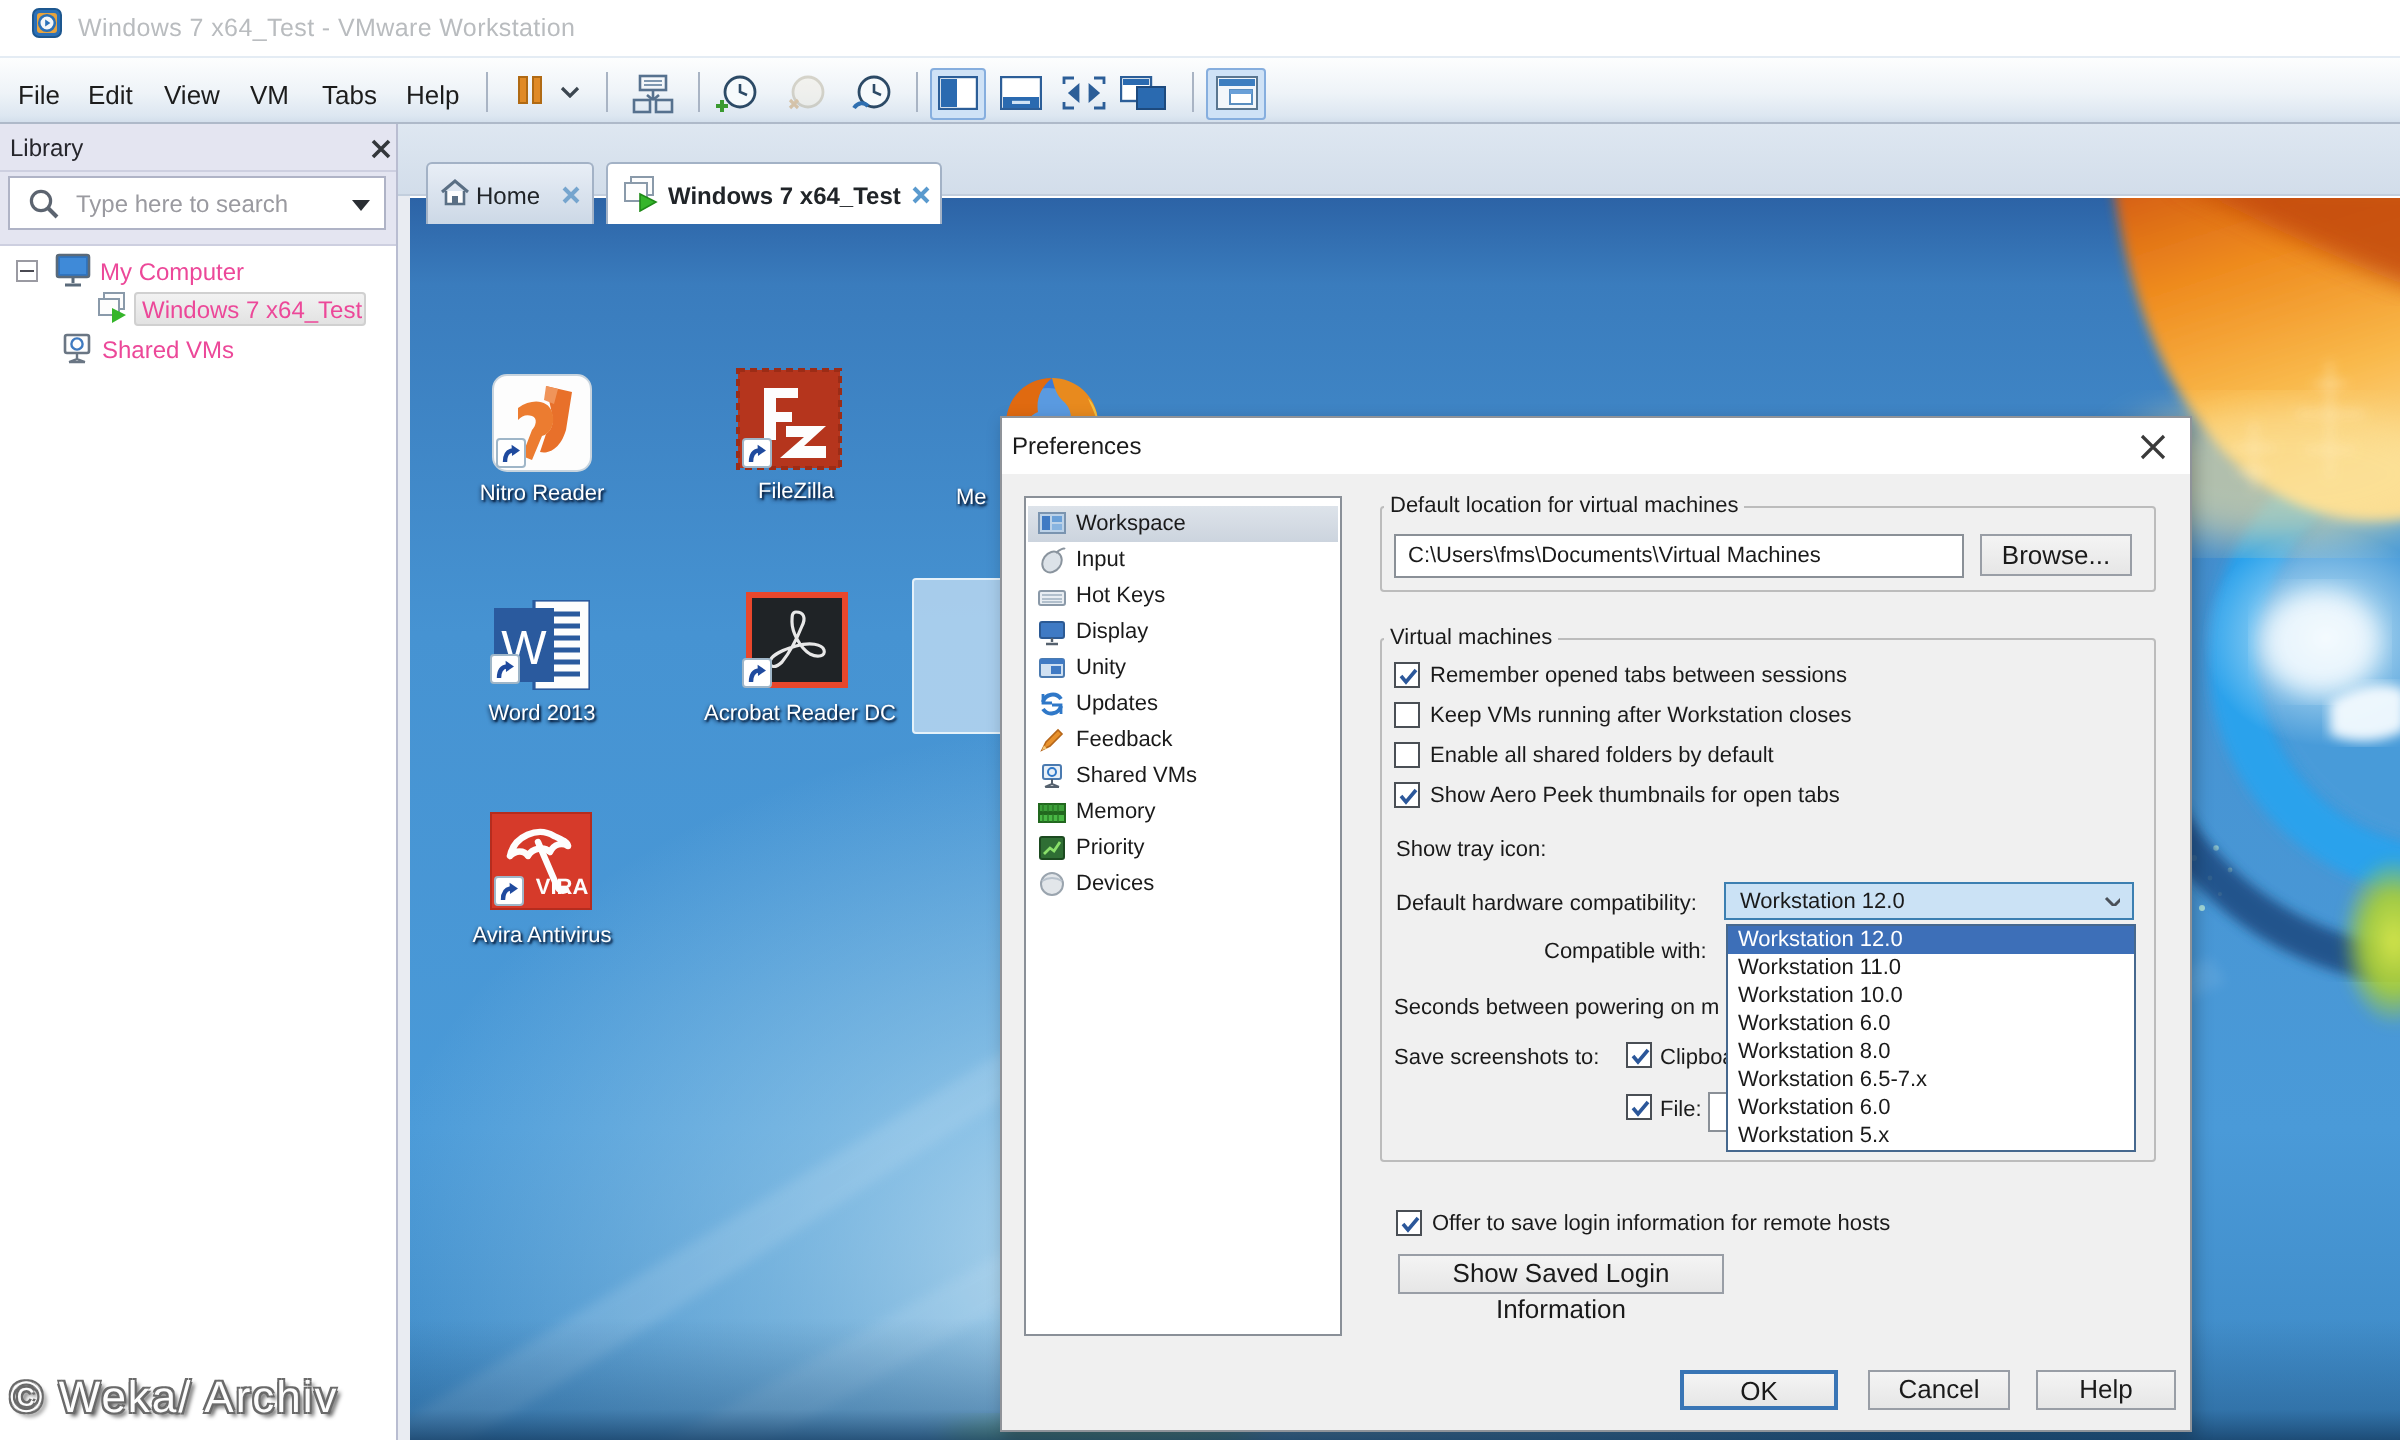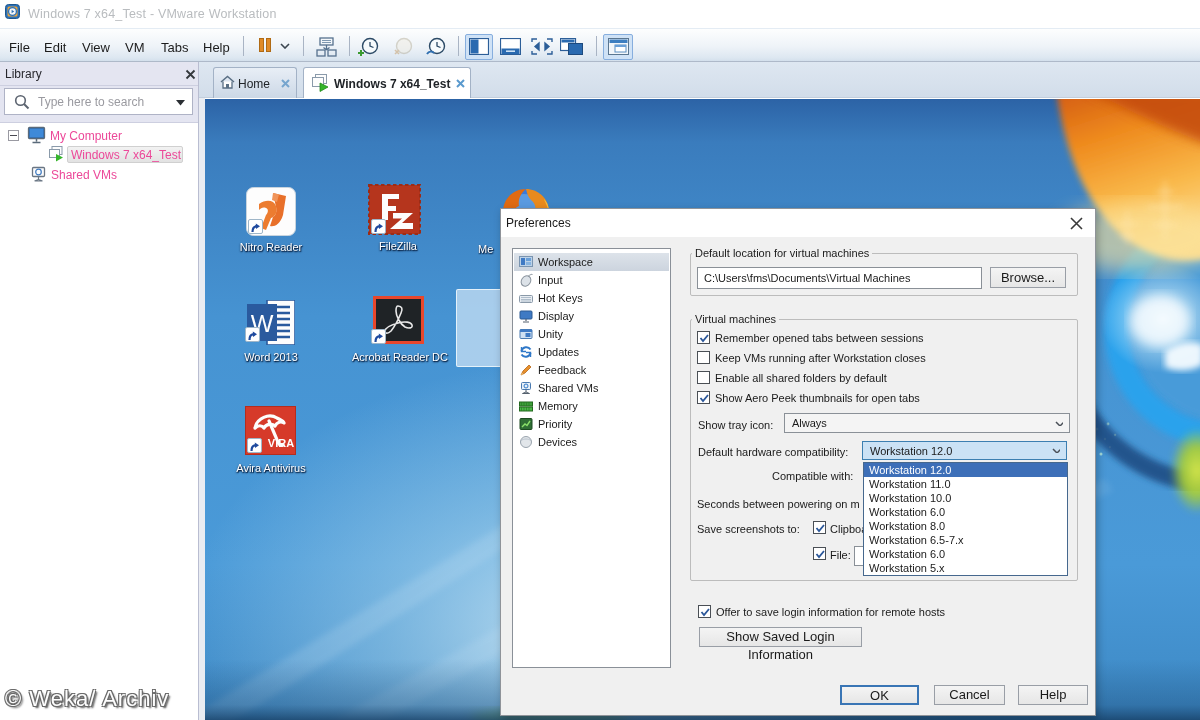--- a/index.html
+++ b/index.html
@@ -1,30 +1,30 @@
 <!DOCTYPE html>
 <html><head>
 <meta charset="utf-8">
 <style>
 * { margin:0; padding:0; box-sizing:border-box; }
 html,body { width:1200px; height:720px; overflow:hidden; font-family:"Liberation Sans", sans-serif; }
 .abs { position:absolute; }
 #stage { position:relative; width:1200px; height:720px; background:#fff; }
 
-#titlebar { left:0; top:0; width:1189px; height:28px; background:#fff; }
+#titlebar { left:11px; top:0; width:1189px; height:28px; background:#fff; }
 #titletext { left:28px; top:7px; font-size:12.5px; color:#b9bcbf; letter-spacing:0.2px; }
 
 #menubar { left:0; top:28px; width:1200px; height:34px;
   background:linear-gradient(#fdfefe, #eef3f8 55%, #dde7f1 90%, #d3dfec);
   border-top:1px solid #e4ecf4; border-bottom:1px solid #aeb9c9; }
 .menuitem { top:11px; font-size:13px; color:#1c1c1c; }
 .tsep { top:7px; width:1px; height:20px; background:#a9b4c4; }
 
 #tabbar { left:199px; top:62px; width:1001px; height:36px; background:linear-gradient(#dee7f1,#d2ddea); border-bottom:1px solid #c2cedd;}
-.tab { top:5px; height:31px; border:1px solid #a3b2c6; border-bottom:none; border-radius:3px 3px 0 0;text-align:center; }
+.tab { top:19px; height:31px; border:1px solid #a3b2c6; border-bottom:none; border-radius:3px 3px 0 0;text-align:center; }
 #tabhome { left:14px; width:84px; background:linear-gradient(#e8eef6,#ccd8e6); }
 #tabactive { left:104px; width:168px; background:#fff; }
 .tabtext { font-size:12px; color:#202428; }
 
 #leftpanel { left:0; top:62px; width:199px; height:658px; background:#fff; border-right:1px solid #b9bdd1;}
 #libhdr { left:0; top:0; width:198px; height:24px; background:#e4e5f1; border-bottom:1px solid #cdcfe0;}
 #searchwrap { left:0; top:24px; width:198px; height:36px; background:#e4e5f1; }
 #searchbox { left:4px; top:2px; width:189px; height:27px; background:#fff; border:1px solid #afb3c6; }
 #treebox { left:0px; top:60px; width:198px; height:598px; background:#fff; border-top:1px solid #cdcfe0; }
 .treetext { font-size:12px; color:#ec4899; }
@@ -477,26 +477,20 @@
     <div class="cb" style="left:196px;top:162px"></div>
     <span class="abs t11" style="left:214px;top:163px">Enable all shared folders by default</span>
     <div class="cb" style="left:196px;top:182px">
         <svg width="13" height="13">
           <path d="M 2.5 6 L 5 9 L 10 3" fill="none" stroke="#2b579a" stroke-width="1.8"></path>
         </svg>
       </div>
     <span class="abs t11" style="left:214px;top:183px">Show Aero Peek thumbnails for open tabs</span>
 
     <span class="abs t11" style="left:197px;top:210px">Show tray icon:</span>
-    <div class="combo" style="left:283px;top:204px;width:286px;height:20px">
-      <span class="abs t11" style="left:7px;top:3px">Always</span>
-      <svg class="ddarrow" width="10" height="6">
-          <path d="M 1 1 L 5 5 L 9 1" fill="none" stroke="#4a5058" stroke-width="1.5"></path>
-        </svg>
-    </div>
 
     <span class="abs t11" style="left:197px;top:237px">Default hardware compatibility:</span>
     <div class="combo" style="left:361px;top:232px;width:205px;height:19px;background:#cbe2f5;border:1px solid #3c7fb1">
       <span class="abs t11" style="left:7px;top:3px">Workstation 12.0</span>
       <svg class="ddarrow" style="top:6px" width="10" height="6">
           <path d="M 1 1 L 5 5 L 9 1" fill="none" stroke="#4a5058" stroke-width="1.5"></path>
         </svg>
     </div>
 
     <span class="abs t11" style="left:271px;top:261px">Compatible with:</span>

